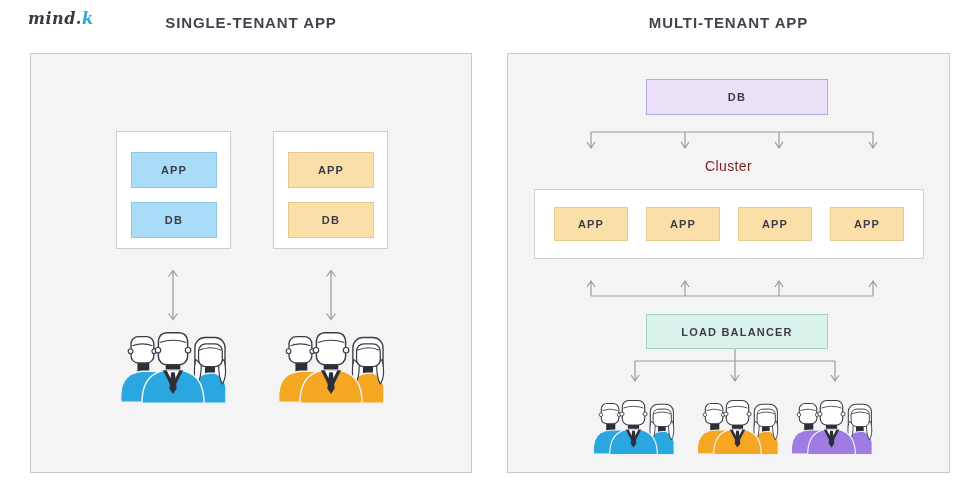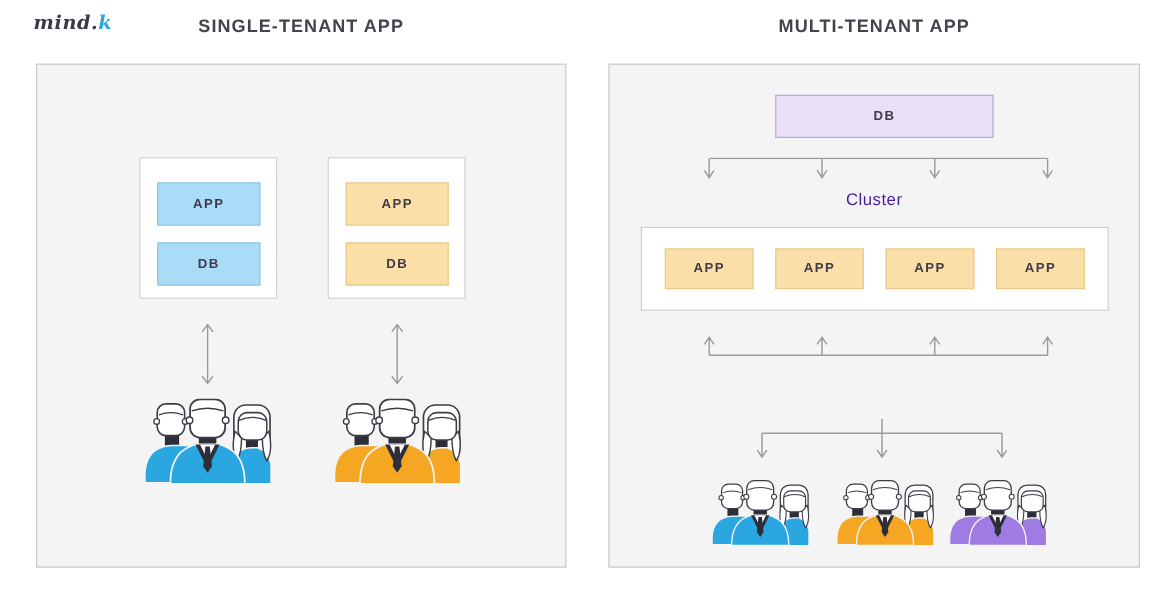--- a/index.html
+++ b/index.html
@@ -46,21 +46,21 @@
 
   .mt-box { position:absolute; left:138px; width:182px; }
   .mt-db  { top:25px;  height:36px; }
   .mt-lb  { top:260px; height:35px; }
 
   .fanout { left:78px; top:77px;  width:292px; height:22px; }
   .fanin  { left:78px; top:225px; width:292px; height:18px; }
   .branch { left:123px; top:295px; width:208px; height:40px; }
 
   .cluster-label { position:absolute; top:104px; left:0; width:100%; text-align:center;
-                   font-size:14px; color:#4c1d95; letter-spacing:.4px; }
+                   font-size:14px; color:#7f1d1d; letter-spacing:.4px; }
   .cluster-box { position:absolute; left:26px; top:135px; width:390px; height:70px;
                  background:#ffffff; border:1px solid #cfcfcf;
                  display:flex; align-items:center; justify-content:space-between;
                  padding:0 19px; }
   .cluster-box .box { width:74px; height:34px; }
 
   .crowd-small { width:85px; height:56px; }
   .panel.multi .crowd.g0 { left:83px;  top:346px; }
   .panel.multi .crowd.g1 { left:187px; top:346px; }
   .panel.multi .crowd.g2 { left:281px; top:346px; }
@@ -152,20 +152,21 @@
       <div class="box" style="background-color: rgb(251, 223, 169); border-color: rgb(233, 201, 142);">APP</div>
       <div class="box" style="background-color: rgb(251, 223, 169); border-color: rgb(233, 201, 142);">APP</div>
       <div class="box" style="background-color: rgb(251, 223, 169); border-color: rgb(233, 201, 142);">APP</div>
     </div>
 
     <svg class="arrow-svg fanin" viewBox="0 0 292 18" style="stroke: rgb(155, 155, 155);">
       <path d="M5 17 H287 M5 17 V3 M99 17 V3 M193 17 V3 M287 17 V3
                M1 8 L5 2 L9 8 M95 8 L99 2 L103 8 M189 8 L193 2 L197 8 M283 8 L287 2 L291 8"></path>
     </svg>
 
+    <div class="box mt-box mt-lb" style="background-color: rgb(217, 242, 236); border-color: rgb(163, 207, 196);">LOAD BALANCER</div>
 
     <svg class="arrow-svg branch" viewBox="0 0 208 40" style="stroke: rgb(155, 155, 155);">
       <path d="M104 0 V12 M4 12 H204 M4 12 V31 M104 12 V31 M204 12 V31
                M0 26 L4 32 L8 26 M100 26 L104 32 L108 26 M200 26 L204 32 L208 26"></path>
     </svg>
 
     <svg class="crowd crowd-small g0" viewBox="0 0 120 80" style="color: rgb(42, 167, 225);">
         <use href="#crowd-shape"></use>
       </svg>
     <svg class="crowd crowd-small g1" viewBox="0 0 120 80" style="color: rgb(245, 166, 35);">

